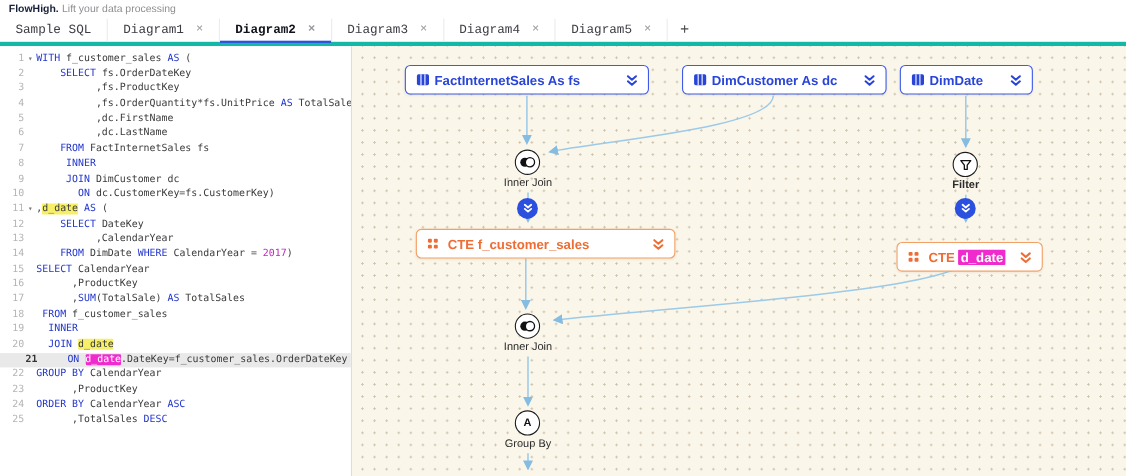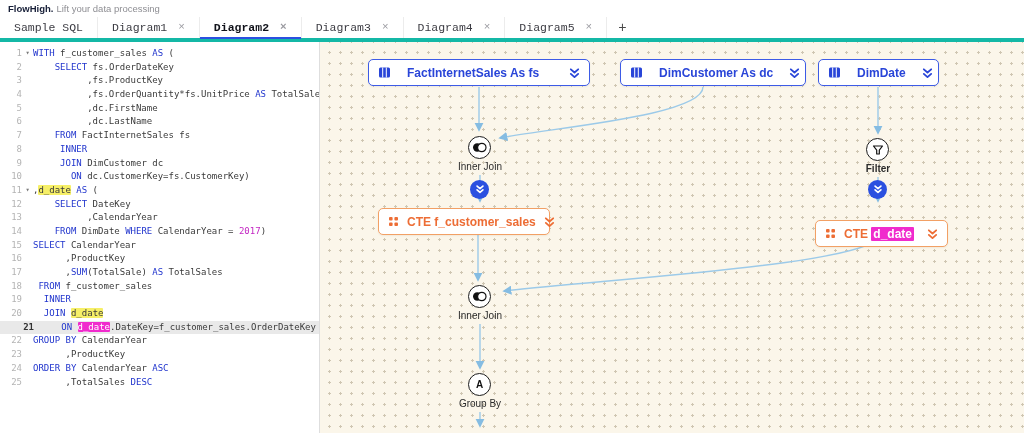--- a/index.html
+++ b/index.html
@@ -40,21 +40,21 @@
   .t-hp { background:#f02bcd; color:#fff; border-radius:1px; }
 
   
   .canvas { position:relative; flex:1; overflow:hidden; background-color:#fbf6ea;
             background-image:radial-gradient(circle,#cfc6b2 1px, transparent 1.15px);
             background-size:11px 11px; background-position:4px 5px; }
   .edges { position:absolute; left:0; top:0; z-index:0; }
   .edge { stroke:#9ccae9; stroke-width:1.4; fill:none; }
 
   .tnode { position:absolute; z-index:2; height:27px; background:#fff; border:1px solid #3d5be6; border-radius:5px;
-           display:flex; align-items:center; gap:16px; padding:0 9px; color:#2945d8; font-size:12px; font-weight:600;
+           display:flex; align-items:center; gap:4px; padding:0 9px; color:#2945d8; font-size:12px; font-weight:600;
            box-shadow:0 1px 2px rgba(40,60,120,.07); cursor:pointer; white-space:nowrap; }
   .tnode .lbl { flex:1; }
   .cnode { position:absolute; z-index:2; height:27px; background:#fff; border:1px solid #f2a065; border-radius:5px;
            display:flex; align-items:center; gap:8px; padding:0 9px; color:#ed6d35; font-size:12px; font-weight:600;
            box-shadow:0 1px 2px rgba(120,70,20,.07); cursor:pointer; white-space:nowrap; }
   .cnode .lbl { flex:1; }
   .hlname { background:#f02bcd; color:#fff; padding:0 2px; border-radius:1px; }
   .iconbox { display:inline-flex; align-items:center; }
   .opcircle { position:absolute; z-index:2; width:23px; height:23px; background:#fff; border:1.6px solid #1c1c1c;
               border-radius:50%; display:flex; align-items:center; justify-content:center; cursor:pointer; }
@@ -223,21 +223,21 @@
         </span>
       </div>
       <div class="expand" style="left:548px; top:138px;">
         <span class="iconbox">
           <svg width="10" height="11" viewBox="0 0 12 13">
               <path d="M2.5,2.5 L6,5.5 L9.5,2.5 M2.5,7 L6,10 L9.5,7" fill="none" stroke="#fff" stroke-width="2" stroke-linecap="round" stroke-linejoin="round"></path>
             </svg>
         </span>
       </div>
 
-      <div class="cnode" style="left:58px; top:166px; width:172px;">
+      <div class="cnode" style="left:58px; top:166px; width:236px;">
         <span class="iconbox">
           <svg width="11" height="11" viewBox="0 0 11 11">
               <rect x="1" y="1" width="3.6" height="3.6" rx="1" fill="currentColor"></rect>
               <rect x="6.4" y="1" width="3.6" height="3.6" rx="1" fill="currentColor"></rect>
               <rect x="1" y="6.4" width="3.6" height="3.6" rx="1" fill="currentColor"></rect>
               <rect x="6.4" y="6.4" width="3.6" height="3.6" rx="1" fill="currentColor"></rect>
             </svg>
         </span>
         <span class="lbl"><span>CTE </span><span>f_customer_sales</span></span>
         <span class="iconbox">

